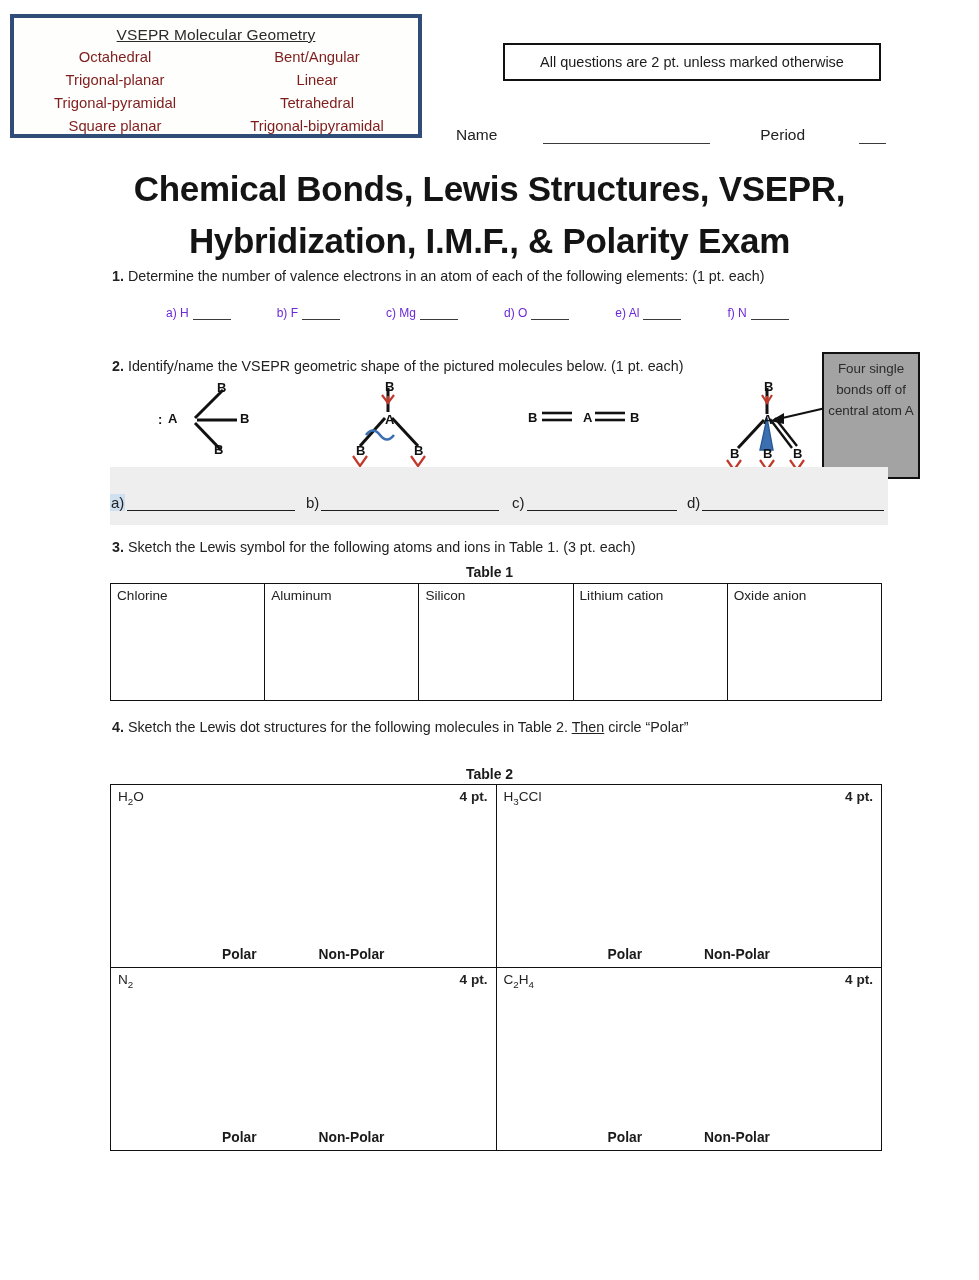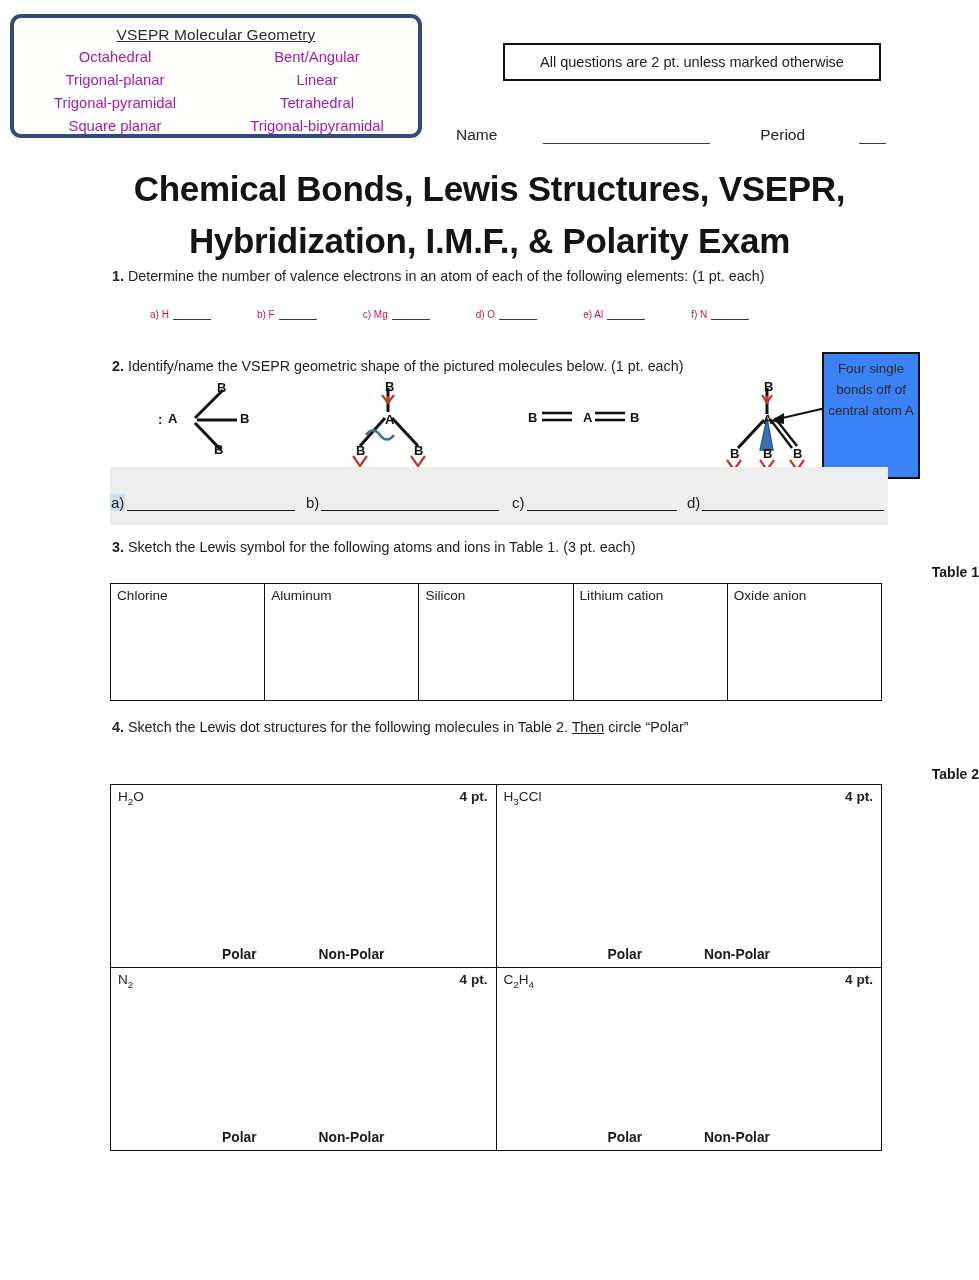--- a/index.html
+++ b/index.html
@@ -45,21 +45,21 @@
   }
   .vsepr-grid {
     display: grid;
     grid-template-columns: 1fr 1fr;
     row-gap: 2px;
     margin-top: 3px;
   }
   .vsepr-grid div {
     text-align: center;
     font-size: 14.8px;
-    color: #a21caf;
+    color: #7f1d1d;
     line-height: 21px;
   }
 
   .points-note {
     position: absolute;
     left: 503px;
     top: 29px;
     width: 378px;
     height: 38px;
     border: 2px solid #111;
@@ -109,25 +109,25 @@
     color: #222;
     line-height: 21px;
   }
   .q-num { font-weight: bold; }
 
   #q1 { top: 266px; left: 112px; width: 790px; }
 
   .q1-answers {
     position: absolute;
     top: 304px;
-    left: 150px;
+    left: 166px;
     width: 760px;
     display: flex;
-    font-size: 10px;
-    color: #be185d;
+    font-size: 12px;
+    color: #6d28d9;
   }
   .q1-answers .item {
     display: flex;
     align-items: flex-end;
     margin-right: 42px;
   }
   .q1-answers .item span { margin-right: 4px; }
   .q1-answers .ul { width: 38px; border-bottom: 1.6px solid #3a3a3a; height: 15px; }
 
   #q2 { top: 356px; left: 112px; width: 700px; }
@@ -149,21 +149,21 @@
   }
   .lp { position: absolute; font-size: 13px; font-weight: bold; color: #111; }
 
   .callout {
     position: absolute;
     left: 822px;
     top: 352px;
     width: 98px;
     height: 127px;
     border: 2px solid #111;
-    background: #3b82f6;
+    background: #a3a3a3;
     box-sizing: border-box;
     text-align: center;
     font-size: 13.4px;
     line-height: 21px;
     color: #2b2b2b;
     padding-top: 4px;
   }
 
   
   .gray-band {
@@ -199,21 +199,21 @@
     background: #cfe0f0;
     padding: 0 1px;
   }
 
   #q3 { top: 537px; left: 112px; width: 790px; }
 
   .table-caption {
     position: absolute;
     width: 979px;
     left: 0;
-    text-align: right;
+    text-align: center;
     font-size: 14px;
     font-weight: bold;
     color: #1a1a1a;
   }
   #t1cap { top: 564px; }
   #t2cap { top: 766px; }
 
   table.sheet {
     position: absolute;
     border-collapse: collapse;
@@ -267,21 +267,21 @@
     font-weight: bold;
     color: #1a1a1a;
   }
   sub { font-size: 0.72em; }
 </style>
 </head>
 <body>
 
 <div class="header-row">
 
-  <div class="vsepr-box" style="border-color: rgb(47, 77, 119); border-radius: 11px;">
+  <div class="vsepr-box" style="border-color: rgb(47, 77, 119);">
     <div class="vsepr-title">VSEPR Molecular Geometry</div>
     <div class="vsepr-grid">
       <div>Octahedral</div>
       <div>Bent/Angular</div>
       <div>Trigonal-planar</div>
       <div>Linear</div>
       <div>Trigonal-pyramidal</div>
       <div>Tetrahedral</div>
       <div>Square planar</div>
       <div>Trigonal-bipyramidal</div>

